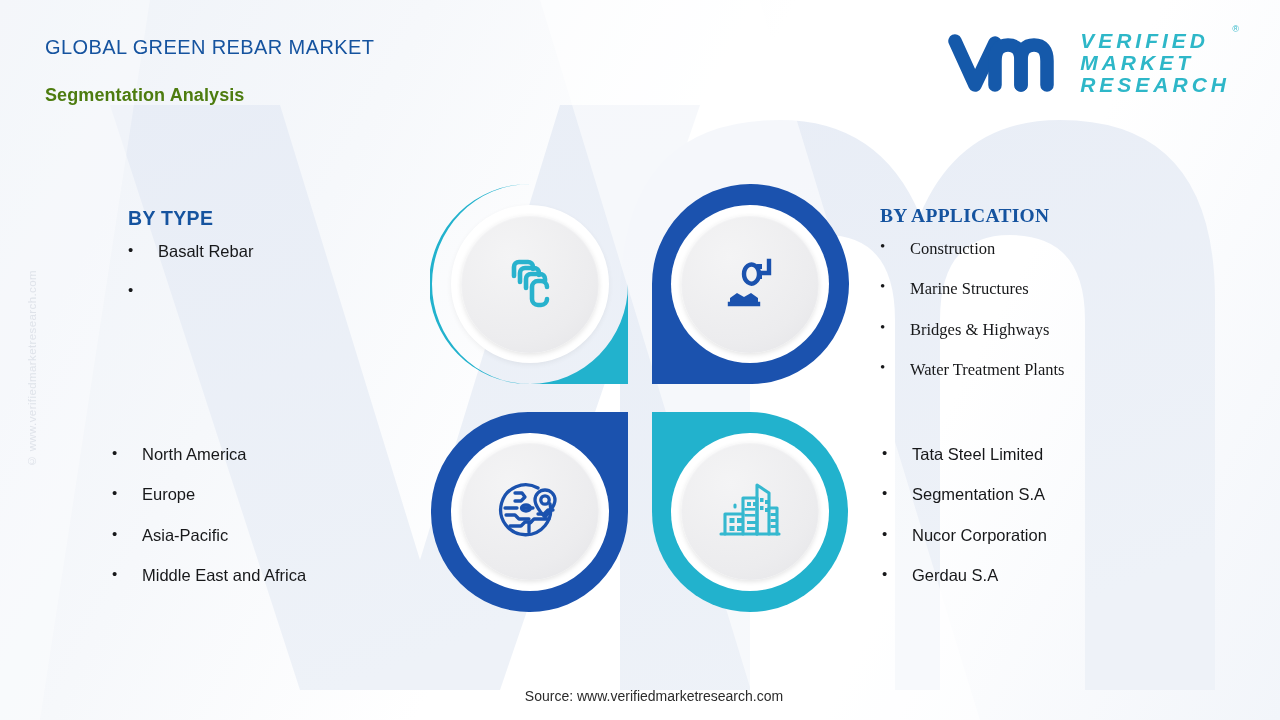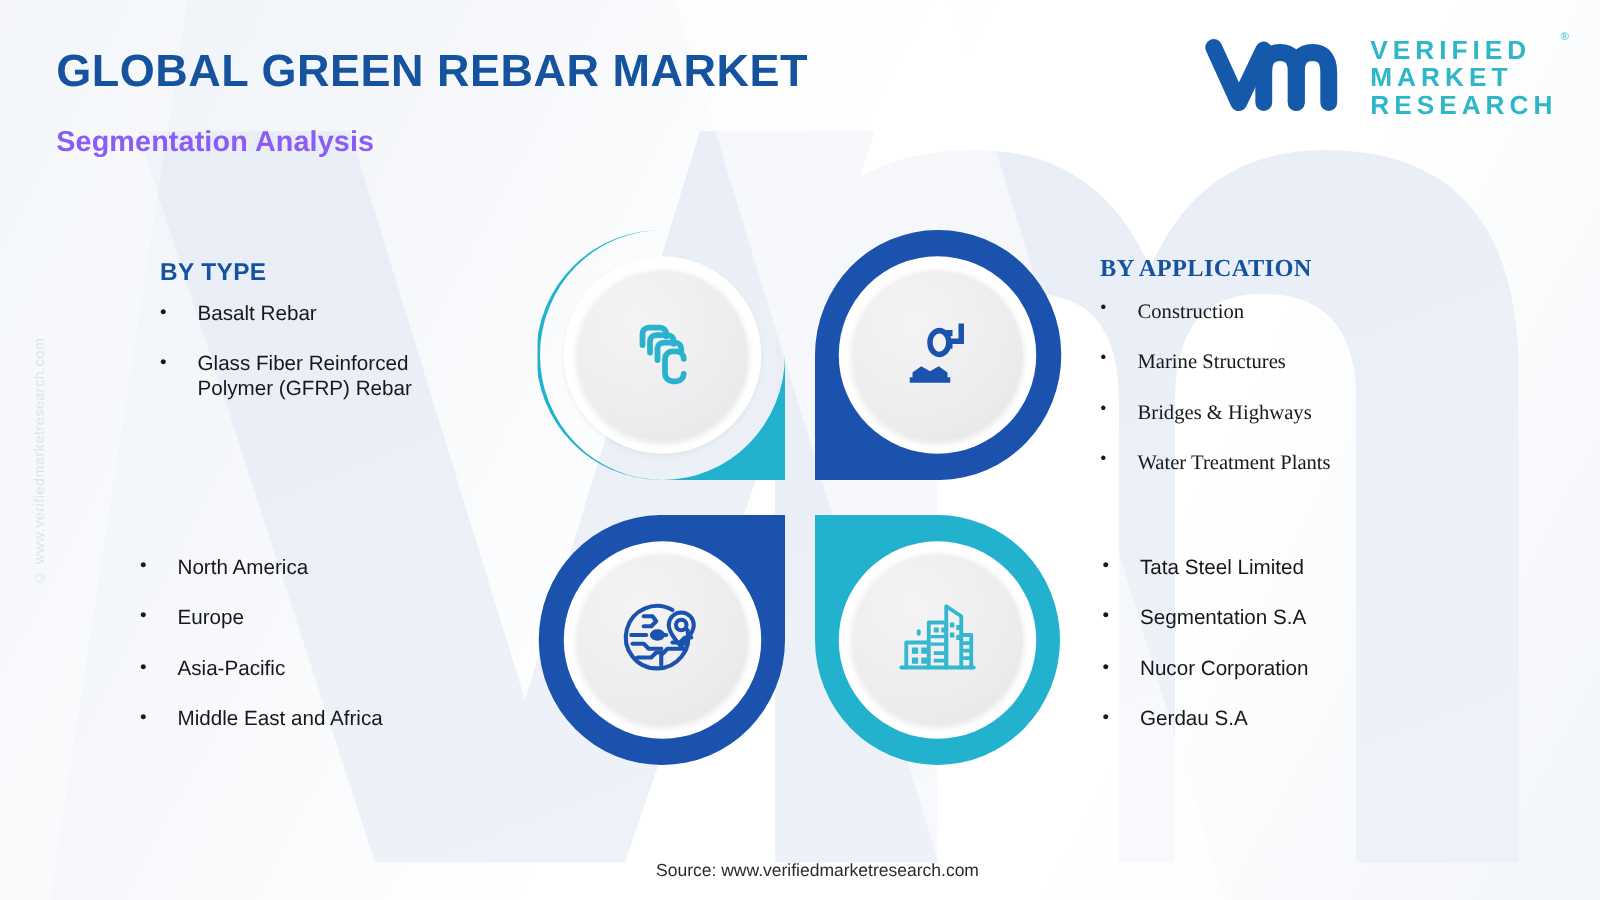--- a/index.html
+++ b/index.html
@@ -18,29 +18,29 @@
   
   #side-watermark{
     position:absolute;left:26px;top:270px;z-index:4;
     writing-mode:vertical-rl;transform:rotate(180deg);
     font-size:11.5px;letter-spacing:.4px;color:#dfe3ea;white-space:nowrap;
   }
 
   
   #page-title{
     position:absolute;left:45px;top:36px;z-index:5;
-    font-size:36px;font-weight:bold;color:#15539f;letter-spacing:.4px;
+    font-size:20px;font-weight:normal;color:#15539f;letter-spacing:.4px;
   }
   #page-subtitle{
-    position:absolute;left:45px;top:100px;z-index:5;
-    font-size:23px;font-weight:bold;color:#8b5cf6;letter-spacing:.1px;
-  }
-
-  
-  #logo{position:absolute;right:34px;top:30px;z-index:5;display:flex;align-items:flex-start;gap:14px;}
+    position:absolute;left:45px;top:85px;z-index:5;
+    font-size:18px;font-weight:bold;color:#4d7c0f;letter-spacing:.1px;
+  }
+
+  
+  #logo{position:absolute;right:50px;top:30px;z-index:5;display:flex;align-items:flex-end;gap:14px;font-style:italic;}
   #logo-mark{flex:0 0 auto;}
   #logo-text{position:relative;line-height:1.04;}
   #logo-text .lt{
     font-size:21px;font-weight:bold;color:#2eb7c8;letter-spacing:4.0px;
     display:block;white-space:nowrap;
   }
   #logo-reg{position:absolute;right:-9px;top:-5px;font-size:9px;color:#2eb7c8;}
 
   
   .col{position:absolute;z-index:5;}
@@ -127,22 +127,20 @@
 
 <div id="col-type" class="col">
   <div class="col-head">BY TYPE</div>
   <ul class="bullets">
     <li>
       <span class="dot">•</span>
       <span class="txt">Basalt Rebar</span>
     </li>
     <li>
       <span class="dot">•</span>
-      <span class="txt">Glass Fiber Reinforced
-Polymer (GFRP) Rebar</span>
     </li>
   </ul>
 </div>
 
 <div id="col-application" class="col">
   <div class="col-head">BY APPLICATION</div>
   <ul class="bullets">
     <li>
       <span class="dot">•</span>
       <span class="txt">Construction</span>

